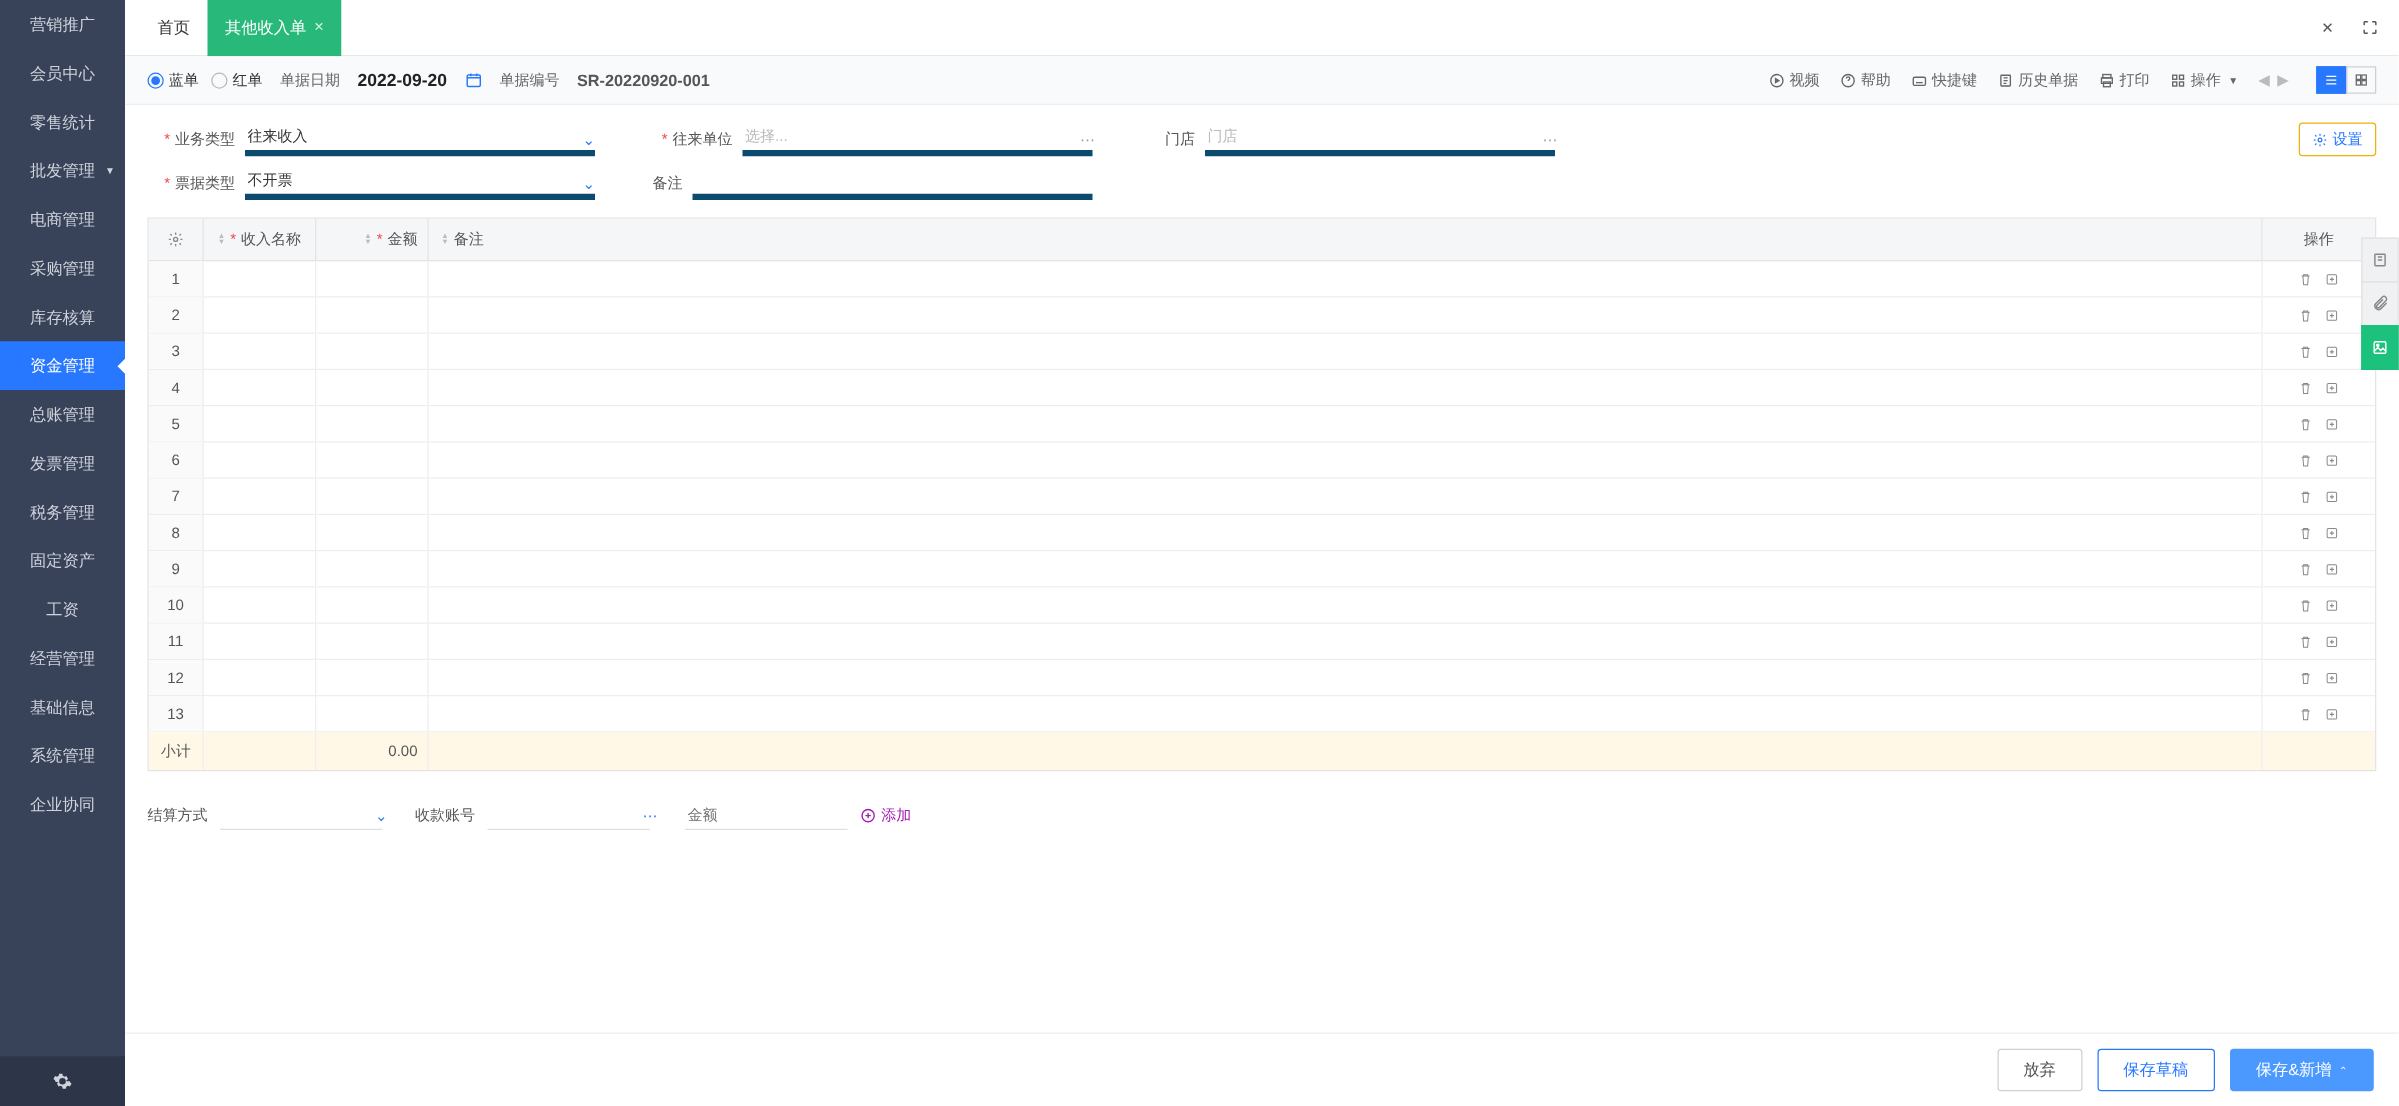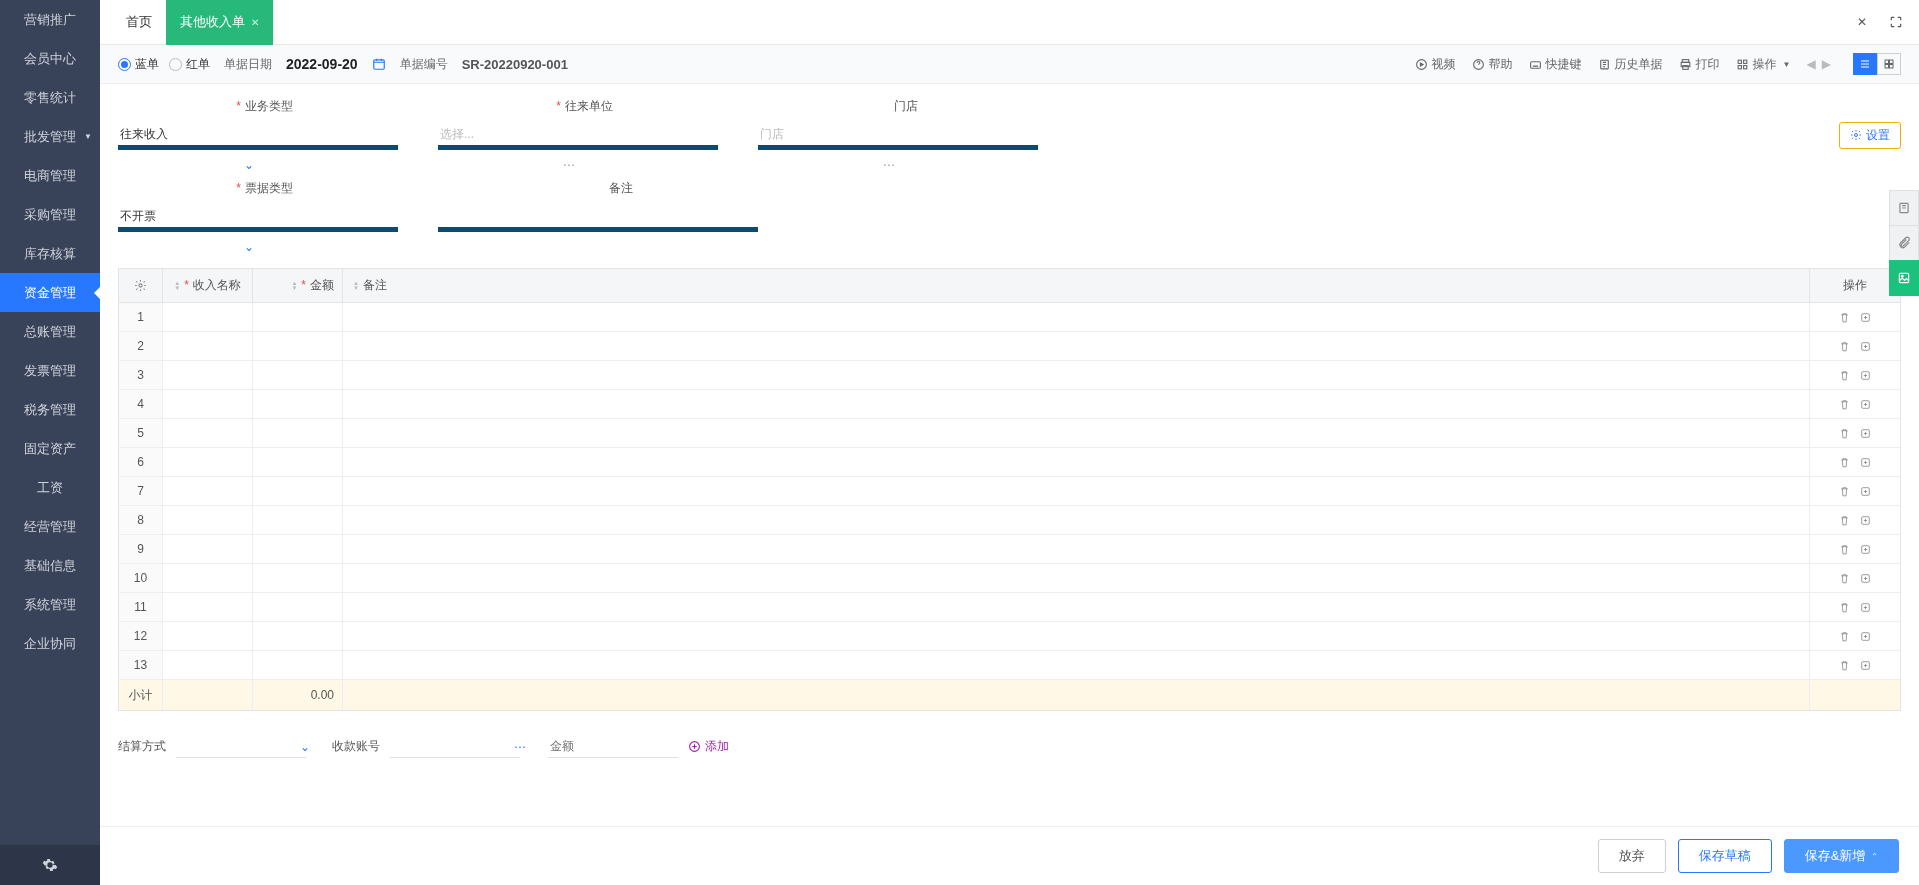--- a/index.html
+++ b/index.html
@@ -39,22 +39,22 @@
 .cal-icon { color: #2878ff; }
 .toolbar-right { margin-left: auto; display: flex; align-items: center; gap: 16px; color: #666; }
 .toolbar-right .titem { display: flex; align-items: center; gap: 4px; cursor: pointer; }
 .view-toggle { display: flex; margin-left: 6px; }
 .view-toggle div { width: 24px; height: 22px; border: 1px solid #d0d0d0; display: flex; align-items: center; justify-content: center; cursor: pointer; }
 .view-toggle div.active { background: #2878ff; border-color: #2878ff; color: #fff; }
 .nav-arrows { display:flex; gap:6px; color:#bbb; }
 
 
 .form-row { display: flex; padding: 14px 18px 4px; gap: 40px; align-items: center; }
-.form-row2 { display: flex; padding: 4px 18px 14px; gap: 40px; align-items: flex-start; }
-.field { display: flex; align-items: center; gap: 8px; flex-direction: column; }
+.form-row2 { display: flex; padding: 4px 18px 14px; align-items: flex-start; }
+.field { display: flex; align-items: center; gap: 8px; }
 .field-label { width: 70px; text-align: right; color: #555; }
 .req::before { content: "*"; color: #f04848; margin-right: 4px; }
 .field-input { border: none; border-bottom: 5px solid #0c4a6e; padding: 4px 2px; min-width: 280px; font-size: 12px; color: #333; background: transparent; }
 .field-input::placeholder { color: #bbb; }
 .dropdown-caret { color: #2878ff; margin-left: -18px; pointer-events: none; }
 .dots { color: #999; margin-left: -18px; }
 .settings-btn { margin-left: auto; border: 1px solid #eab308; color: #2878ff; padding: 4px 10px; border-radius: 3px; display: flex; align-items: center; gap: 4px; cursor: pointer; }
 
 
 .table-wrap { margin: 0 18px; border: 1px solid #e4e4e4; position: relative; }

